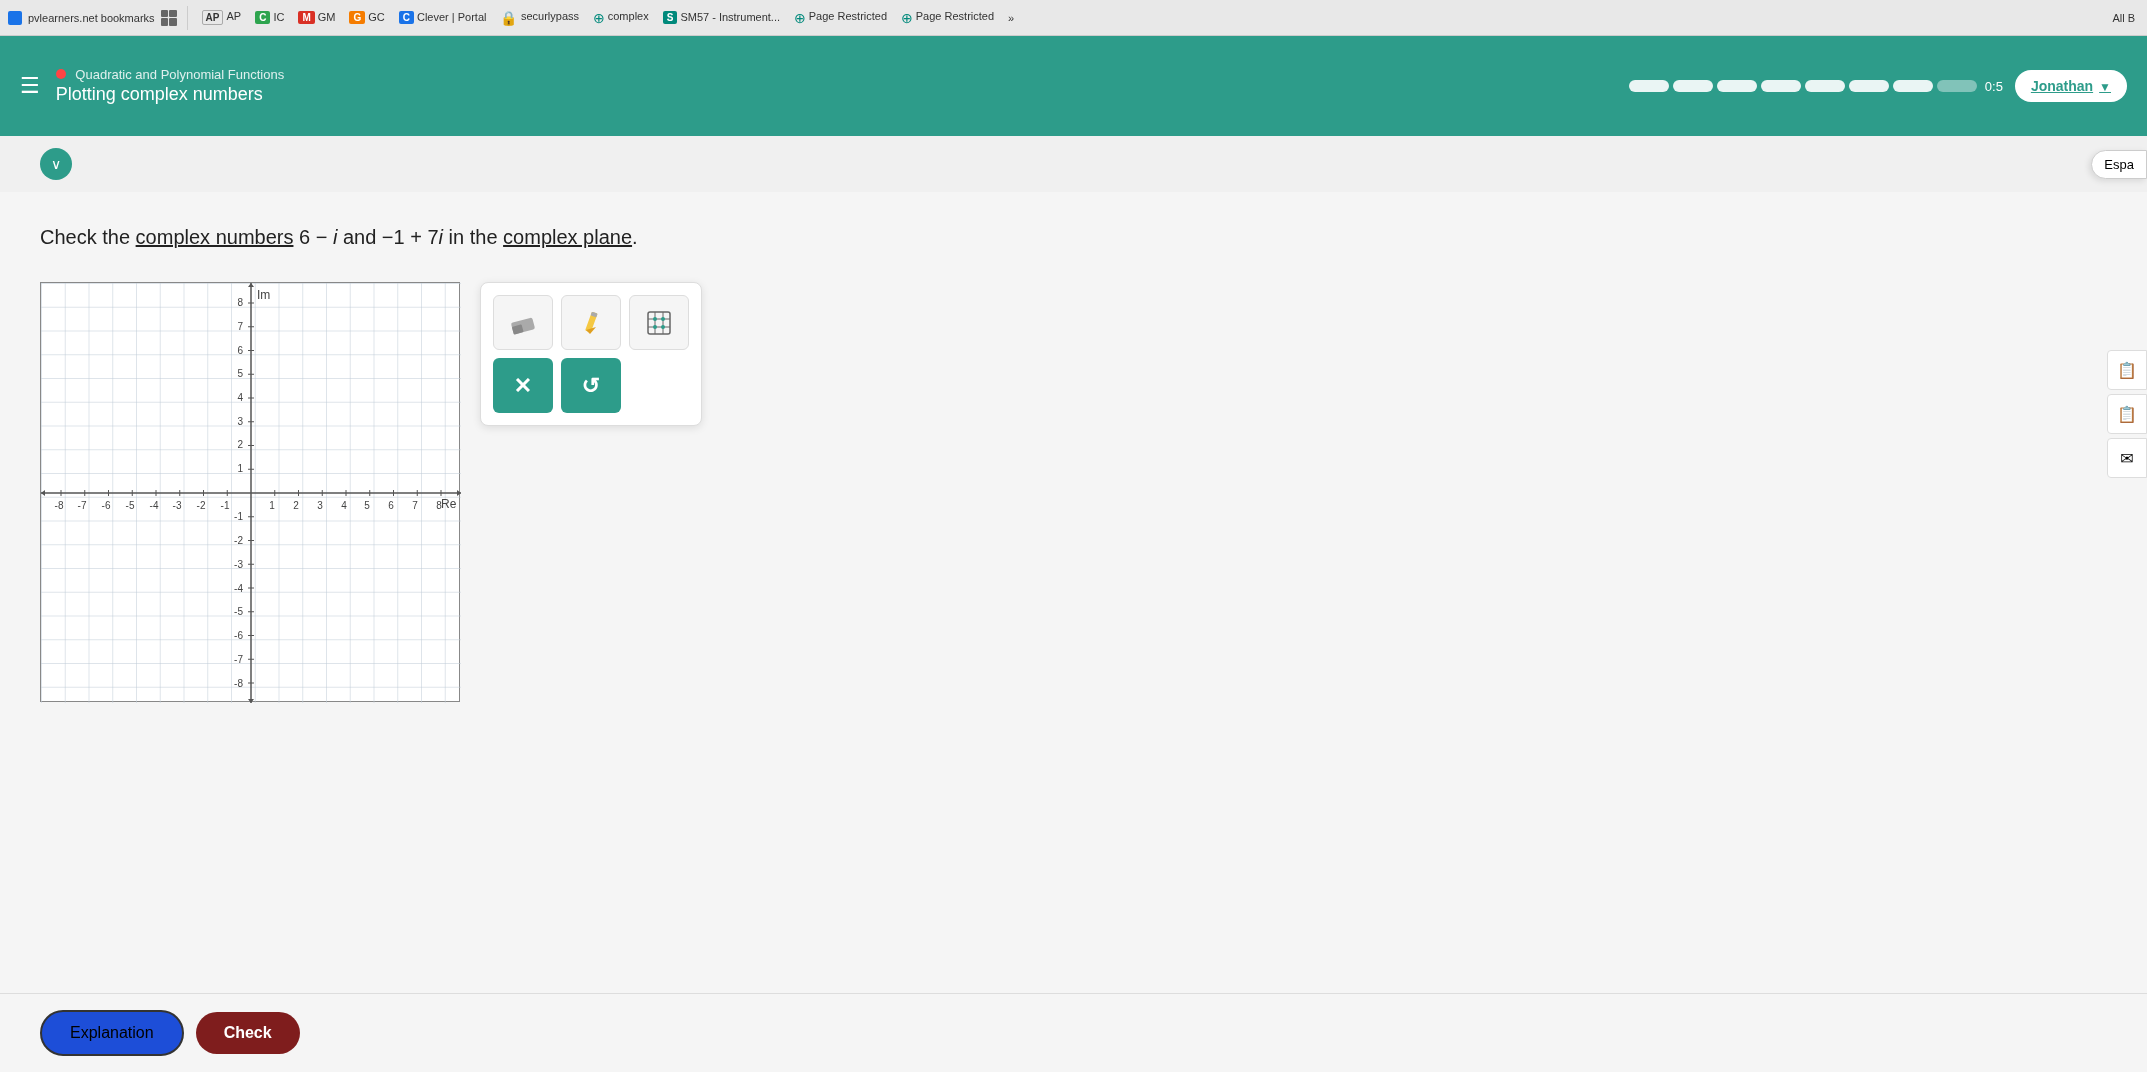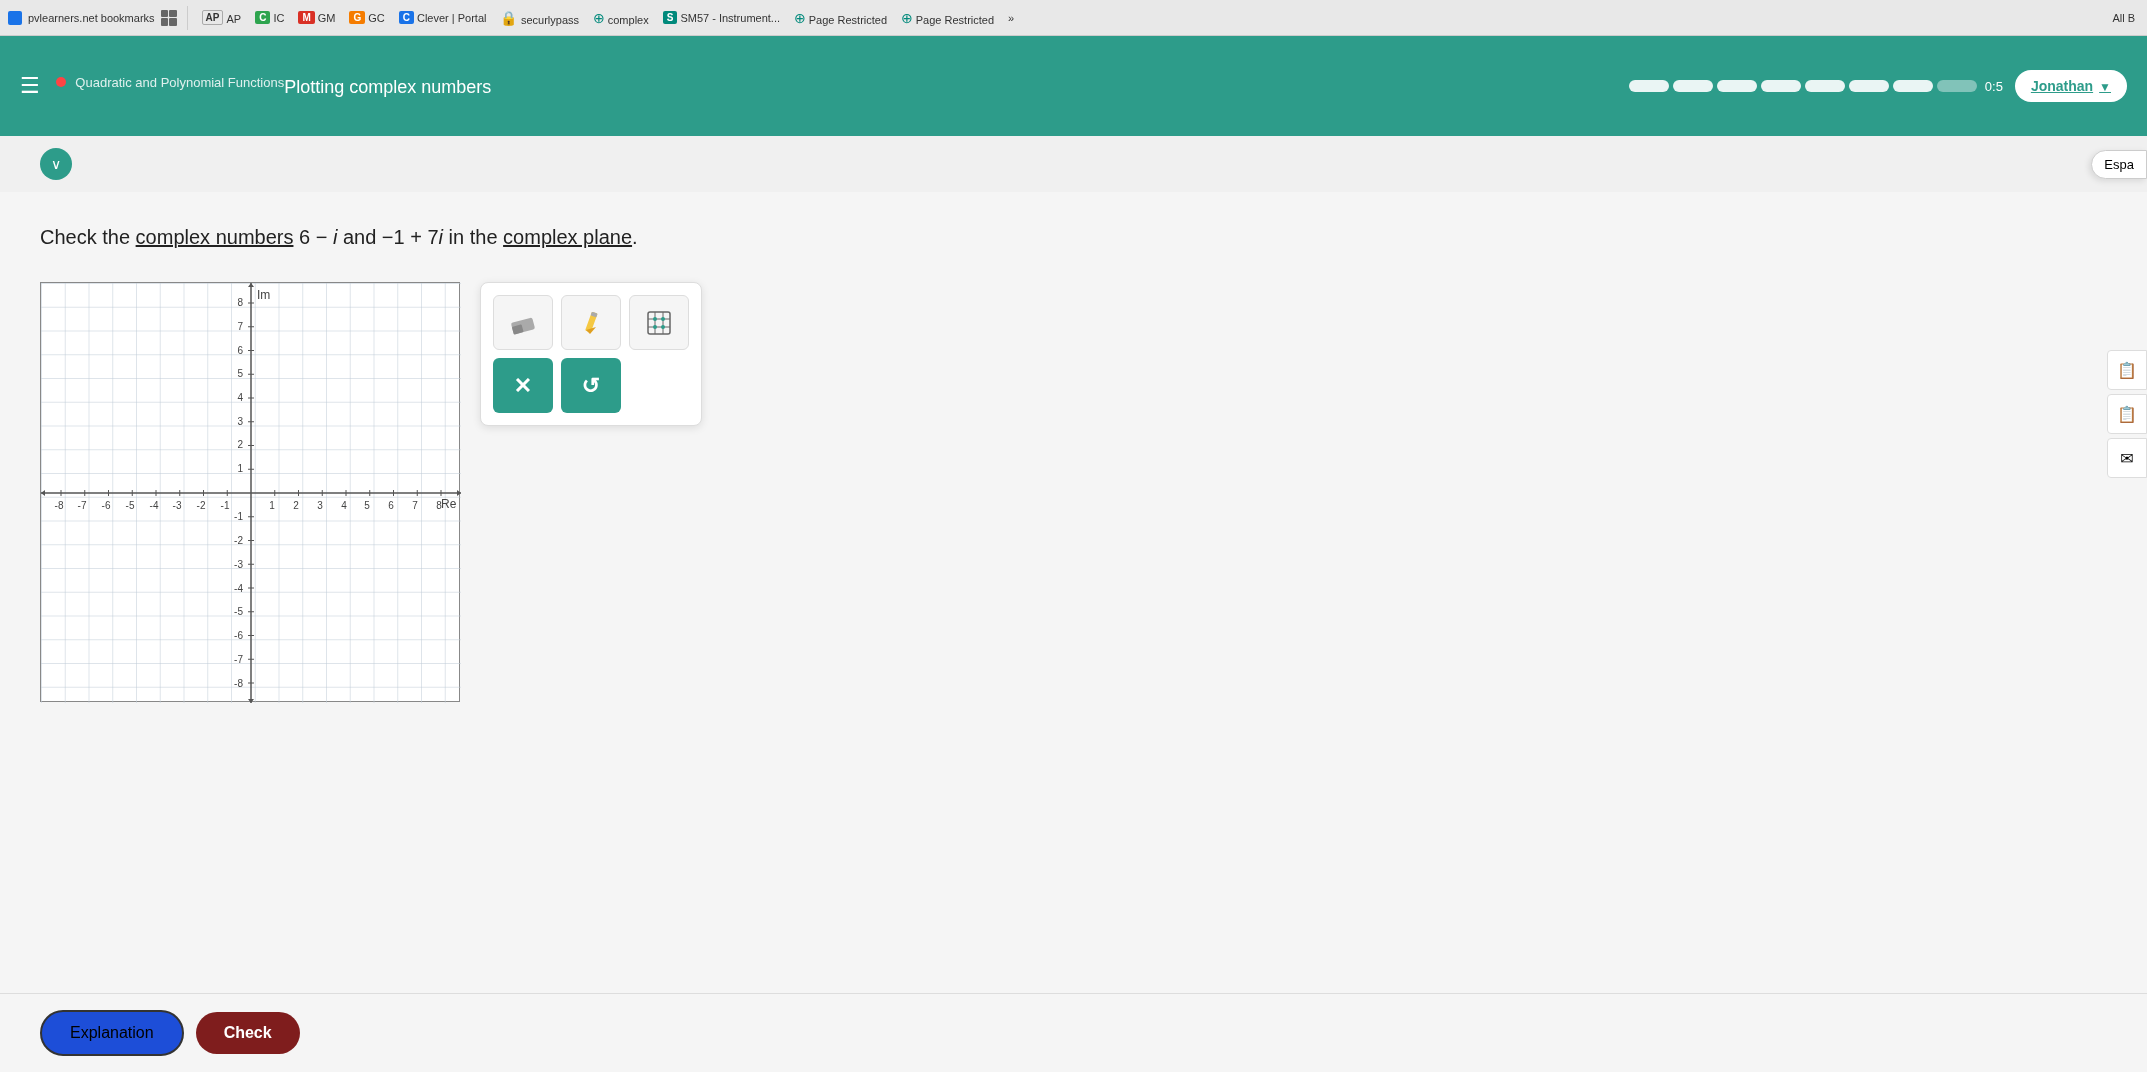--- a/index.html
+++ b/index.html
@@ -13,21 +13,21 @@
       align-items: center;
       padding: 0 8px;
       gap: 6px;
       font-size: 12px;
       color: #333;
       border-bottom: 1px solid #ccc;
       overflow: hidden;
     }
     .browser-bar .bookmark-item {
       display: flex;
-      align-items: flex-end;
+      align-items: flex-start;
       gap: 3px;
       white-space: nowrap;
       font-size: 11px;
       color: #333;
       padding: 2px 4px;
       border-radius: 3px;
     }
     .bm-icon { width: 14px; height: 14px; display: inline-block; border-radius: 2px; }
     .bm-blue { background: #1a73e8; }
     .bookmarks-sep { width: 1px; height: 24px; background: #ccc; margin: 0 4px; }
@@ -42,20 +42,21 @@
       position: relative;
     }
     .menu-icon {
       color: white;
       font-size: 22px;
       cursor: pointer;
       margin-right: 16px;
     }
     .header-breadcrumb {
       display: flex;
+      flex-direction: column;
     }
     .breadcrumb-top {
       font-size: 13px;
       color: rgba(255,255,255,0.85);
     }
     .breadcrumb-top .dot {
       display: inline-block;
       width: 10px;
       height: 10px;
       background: #ff4444;

